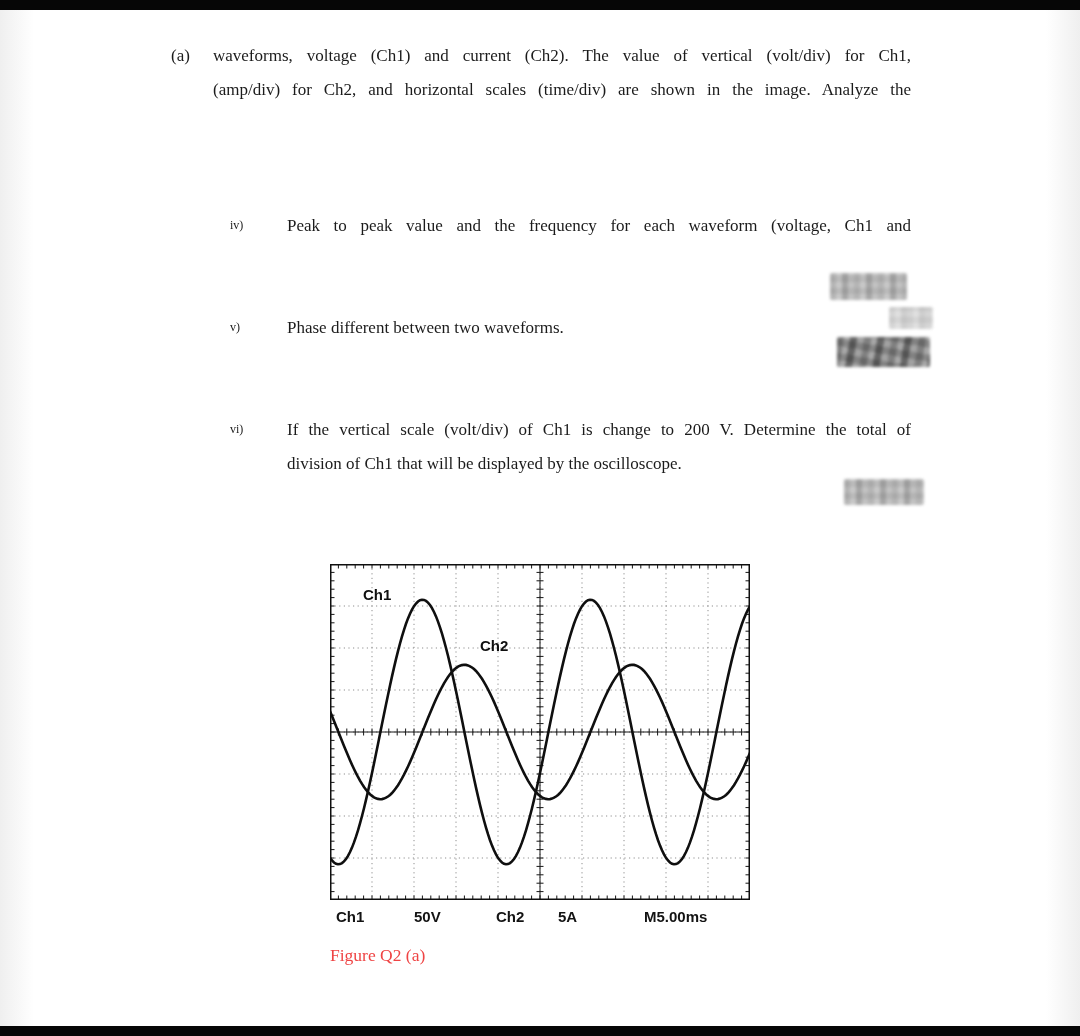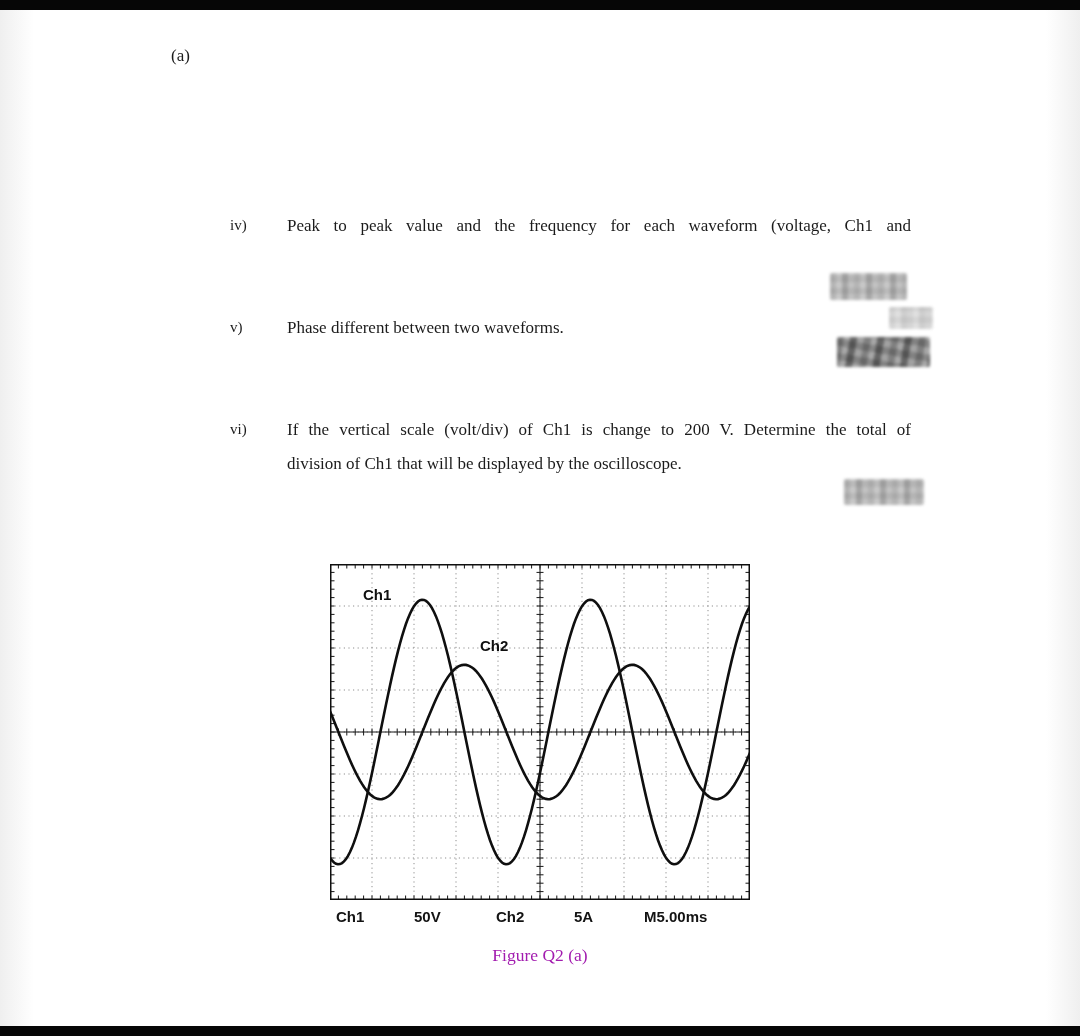--- a/index.html
+++ b/index.html
@@ -18,21 +18,21 @@
   .line{font-size:17px;height:33.5px;line-height:33.5px;white-space:nowrap}
   .just{text-align:justify;text-align-last:justify;white-space:normal;overflow:hidden}
 
   .q-label{position:absolute;left:171px;top:39px;font-size:17px;line-height:33.5px}
   .q-body{position:absolute;left:213px;top:39px;width:698px}
 
   .sub{position:absolute;left:230px;width:681px}
   .sub-iv{top:209px}
   .sub-v{top:311px}
   .sub-vi{top:413px}
-  .sub-label{position:absolute;left:0;top:0;font-size:15px;line-height:33.5px}
+  .sub-label{position:absolute;left:0;top:0;font-size:12px;line-height:33.5px}
   .sub-body{position:absolute;left:57px;top:0;width:624px}
 
   .redact{position:absolute;z-index:2;filter:blur(1.4px);border-radius:2px;opacity:.95;
     background:
       repeating-linear-gradient(90deg,#cfcfcf 0 6px,#e6e6e6 6px 12px,#bdbdbd 12px 18px,#dedede 18px 24px),
       repeating-linear-gradient(0deg,rgba(210,210,210,.8) 0 6px,rgba(190,190,190,.8) 6px 12px);
     background-blend-mode:multiply;}
   .redact.light{opacity:.75;
     background:
       repeating-linear-gradient(90deg,#dcdcdc 0 6px,#ececec 6px 12px,#d2d2d2 12px 18px),
@@ -57,33 +57,35 @@
 
   .wave-label{position:absolute;font-family:"Liberation Sans","DejaVu Sans",sans-serif;
     font-size:15px;font-weight:600;color:#0f0f0f;background:transparent}
   .wave-label.ch1{left:33px;top:22px}
   .wave-label.ch2{left:150px;top:73px}
 
   .scope-footer{position:absolute;left:330px;top:908px;width:420px;height:22px;
     font-family:"Liberation Sans","DejaVu Sans",sans-serif;font-size:15px;font-weight:600;color:#131313}
   .scope-footer span{position:absolute;top:0}
 
-  .fig-caption{position:absolute;left:330px;top:945px;width:420px;text-align:center;font-size:17.5px;color:#a21caf}
+  .fig-caption{position:absolute;left:330px;top:945px;width:420px;text-align:left;font-size:17.5px;color:#ef4444}
 </style>
 </head>
 <body>
 
 <div class="bar top"></div>
 <div class="bar bottom"></div>
 <div class="edge left"></div>
 <div class="edge right"></div>
 
 <div class="q-label">(a)</div>
 
 <div class="q-body">
+  <div class="line just">waveforms, voltage (Ch1) and current (Ch2). The value of vertical (volt/div) for Ch1,</div>
+  <div class="line just">(amp/div) for Ch2, and horizontal scales (time/div) are shown in the image. Analyze the</div>
 </div>
 
 <div class="sub sub-iv">
   <div class="sub-label">iv)</div>
   <div class="sub-body">
     <div class="line just">Peak to peak value and the frequency for each waveform (voltage, Ch1 and</div>
   </div>
 </div>
 
 <div class="sub sub-v">
@@ -395,17 +397,17 @@
       <rect class="border" x="0.75" y="0.75" width="418.5" height="334.5"></rect>
     </svg>
   <span class="wave-label ch1">Ch1</span>
   <span class="wave-label ch2">Ch2</span>
 </div>
 
 <div class="scope-footer">
   <span style="left:6px">Ch1</span>
   <span style="left:84px">50V</span>
   <span style="left:166px">Ch2</span>
-  <span style="left:244px">5A</span>
+  <span style="left:228px">5A</span>
   <span style="left:314px">M5.00ms</span>
 </div>
 
 <div class="fig-caption">Figure Q2 (a)</div>
 
 </body></html>

